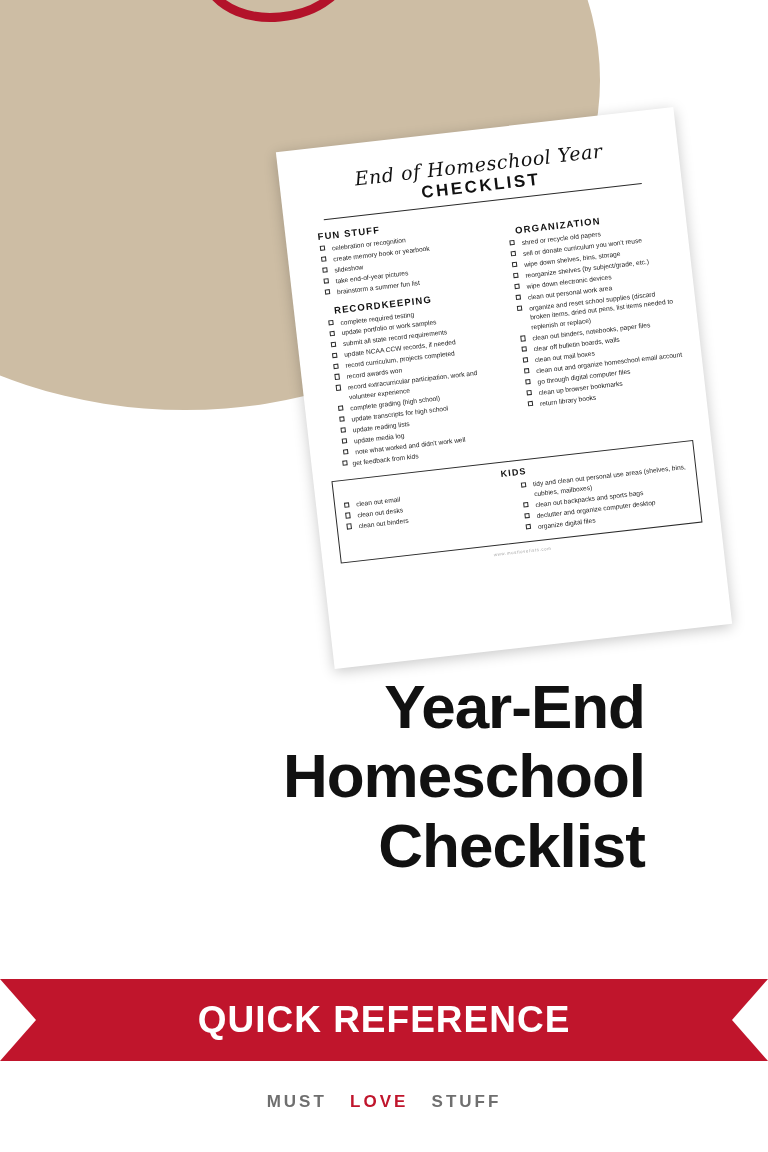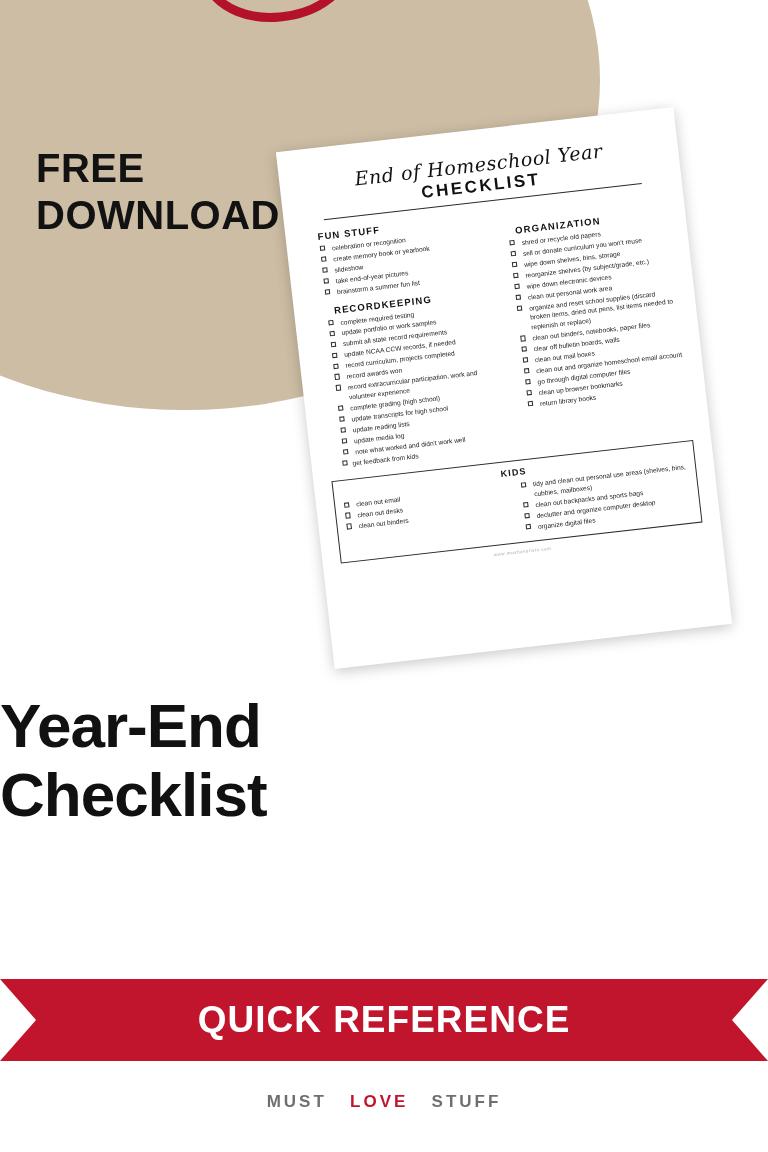--- a/index.html
+++ b/index.html
@@ -162,23 +162,23 @@
     font-size: 4.4px;
     letter-spacing: 0.6px;
     color: #a9a9a9;
     margin-top: 6px;
   }
 
   
   .big-title {
     position: absolute;
     left: 0;
-    top: 691px;
+    top: 672px;
     width: 645px;
-    text-align: left;
+    text-align: right;
     font-family: "Liberation Sans", sans-serif;
     font-weight: bold;
     font-size: 62px;
     line-height: 1.12;
     letter-spacing: -1px;
     color: #111111;
   }
 
   
   .banner {
@@ -223,24 +223,20 @@
 <body>
 
 <div class="hero">
   <div class="tan-circle"></div>
 
   <svg class="red-arc" viewBox="0 0 848 672">
     <path d="M 92 595 C 18 470, 28 260, 150 150 C 265 46, 470 40, 560 120 C 620 173, 600 255, 520 262 C 455 268, 420 215, 455 170 C 500 112, 600 120, 660 168" fill="none" stroke="#b3122a" stroke-width="9" stroke-linecap="round"></path>
     <path d="M 636 138 L 672 176 L 624 188 Z" fill="#b3122a"></path>
   </svg>
 
-  <div class="free-text">
-    <div>FREE</div>
-    <div>DOWNLOAD</div>
-  </div>
 </div>
 
 <div class="sheet-wrap">
   <div class="sheet">
 
     <div class="sheet-title-script">End of Homeschool Year</div>
     <div class="sheet-title-main">CHECKLIST</div>
     <hr class="title-rule">
 
     <div class="cols">
@@ -322,20 +318,21 @@
         </div>
       </div>
     </div>
 
     <div class="sheet-footer">www.mustlovelists.com</div>
   </div>
 </div>
 
 <div class="big-title">
   <div>Year-End</div>
+  <div>Homeschool</div>
   <div>Checklist</div>
 </div>
 
 <div class="banner">
   <svg viewBox="0 0 768 90" width="768" height="90">
     <polygon points="0,4 768,4 768,86 0,86" fill="#c0152c"></polygon>
     <polygon points="0,4 36,45 0,86" fill="#ffffff"></polygon>
     <polygon points="768,4 732,45 768,86" fill="#ffffff"></polygon>
   </svg>
   <div class="banner-text">QUICK REFERENCE</div>

